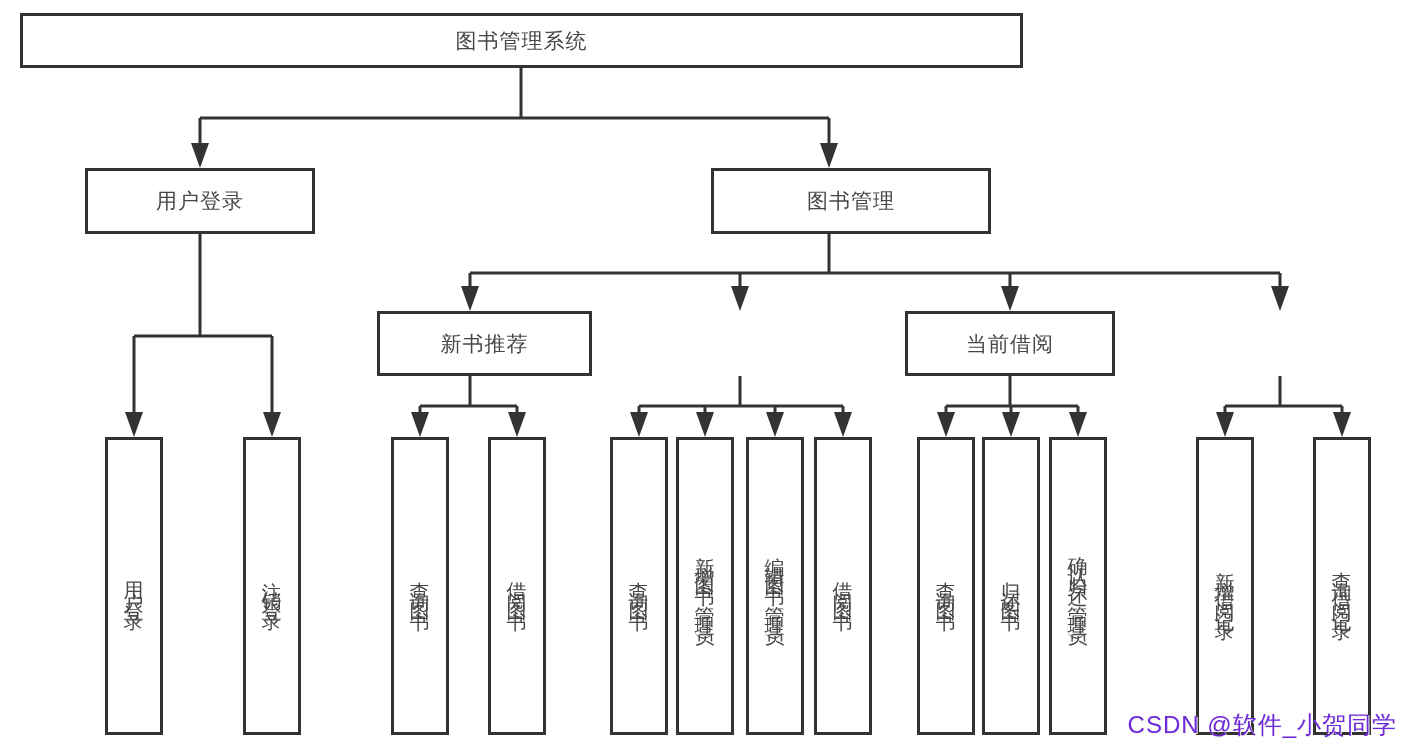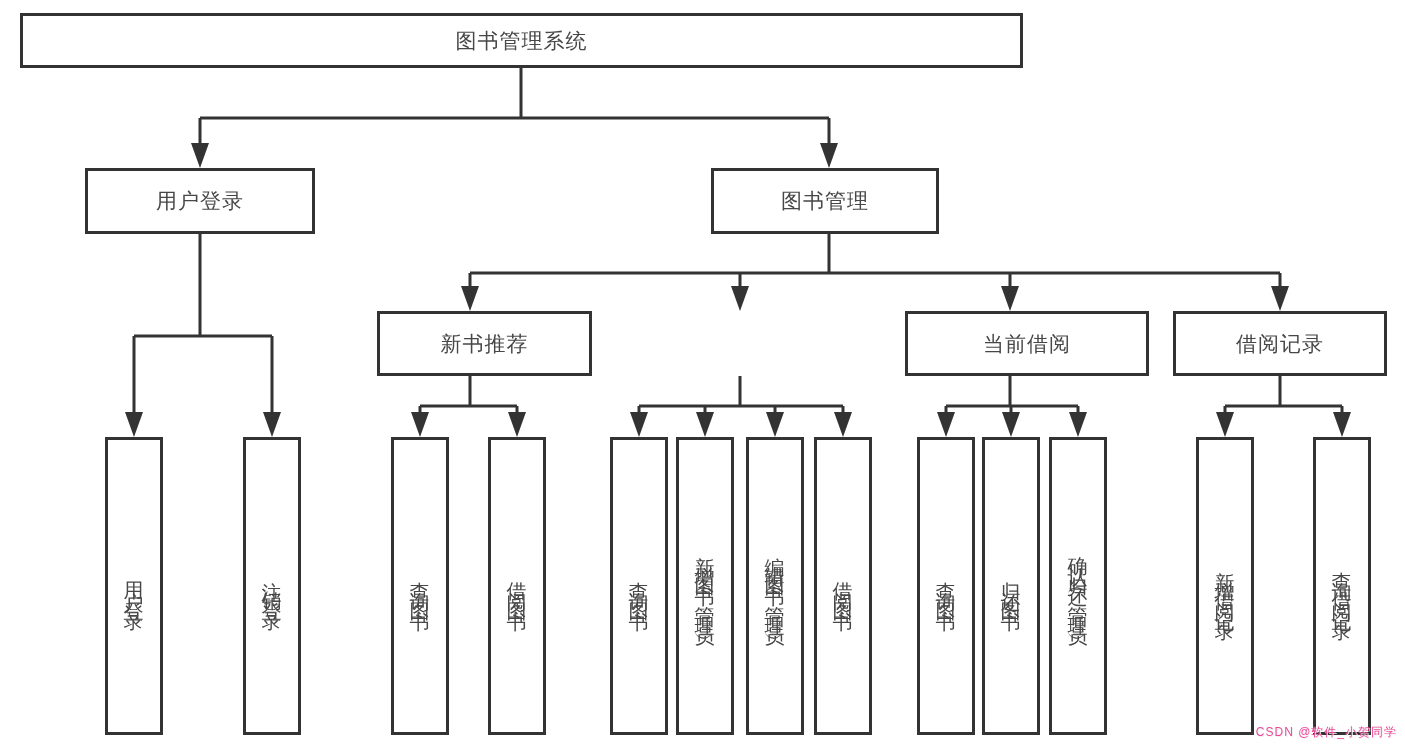--- a/index.html
+++ b/index.html
@@ -37,22 +37,22 @@
     writing-mode: vertical-rl;
     font-size: 20px;
     letter-spacing: 10px;
     color: #474747;
     line-height: 1;
   }
   .watermark {
     position: absolute;
     right: 8px;
     bottom: 6px;
-    font-size: 12px;
-    color: #ec4899;
+    font-size: 24px;
+    color: #6d28d9;
     letter-spacing: 1px;
     text-shadow: 1px 1px 0 #f2f2f2;
     white-space: nowrap;
   }
 </style>
 </head>
 <body>
 
 <div id="canvas">
 
@@ -113,32 +113,29 @@
     </g>
   </svg>
 
   <div class="box box-root">
     <span>图书管理系统</span>
   </div>
 
   <div class="box lvl2" style="left:85px; width:230px;">
     <span>用户登录</span>
   </div>
-  <div class="box lvl2" style="left:711px; width:228px;">
+  <div class="box lvl2" style="left:711px; width:280px;">
     <span>图书管理</span>
   </div>
 
   <div class="box lvl3" style="left:377px; width:215px;">
     <span>新书推荐</span>
   </div>
-  <div class="box lvl3" style="left:905px; width:244px;">
+  <div class="box lvl3" style="left:905px; width:210px;">
     <span>当前借阅</span>
-  </div>
-  <div class="box lvl3" style="left:1173px; width:214px;">
-    <span>借阅记录</span>
   </div>
 
   <div class="box lvl4" style="left:105px;">
     <span class="vtext">用户登录</span>
   </div>
   <div class="box lvl4" style="left:243px;">
     <span class="vtext">注销登录</span>
   </div>
 
   <div class="box lvl4" style="left:391px;">

